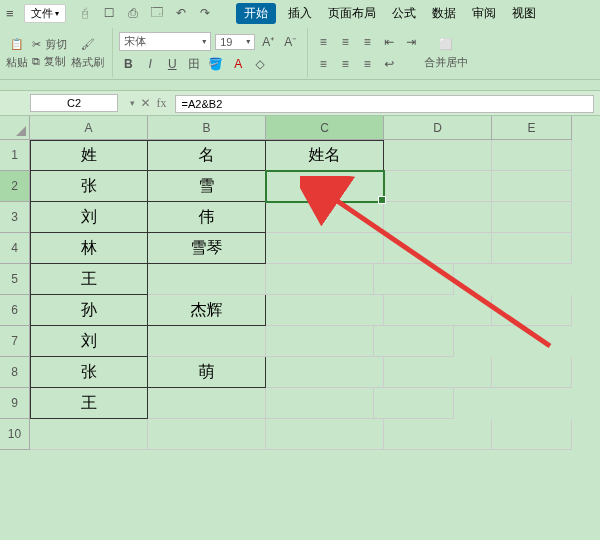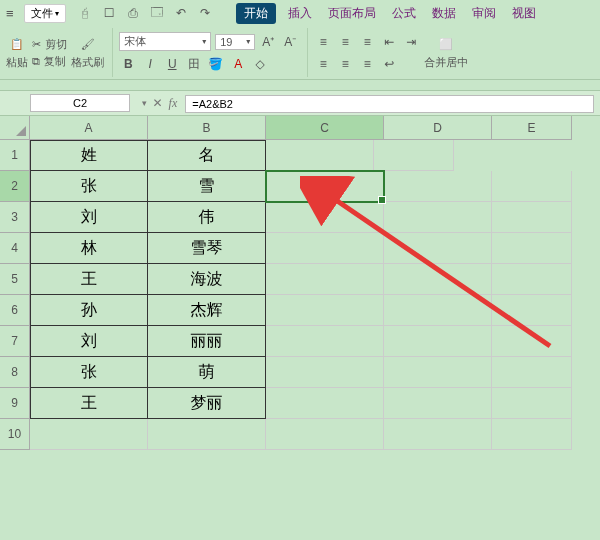--- a/index.html
+++ b/index.html
@@ -3,39 +3,39 @@
 <meta charset="utf-8">
 <style>
   * { box-sizing: border-box; margin: 0; padding: 0; font-family: "Microsoft YaHei", sans-serif; }
   body { background: #c8e6c9; width: 600px; height: 540px; overflow: hidden; font-size: 12px; }
   
   .menubar { display: flex; align-items: center; height: 26px; padding: 0 6px; gap: 4px; }
   .menubar .hamburger { width: 14px; font-size: 13px; color: #555; }
   .menubar .file-btn { background: #fff; border: 1px solid #ccc; border-radius: 2px; padding: 1px 6px; font-size: 11px; display: flex; align-items: center; gap: 2px; }
   .menubar .qat { display: flex; gap: 6px; margin-left: 6px; color: #666; font-size: 13px; }
   .menubar .tabs { display: flex; gap: 8px; margin-left: 18px; font-size: 12px; }
-  .menubar .tab { color: #701a75; padding: 2px 4px; }
-  .menubar .tab.active { background: #0c4a6e; color: #fff; border-radius: 3px; padding: 2px 8px; font-family: Liberation Serif, serif; }
+  .menubar .tab { color: #000000; padding: 2px 4px; }
+  .menubar .tab.active { background: #0369a1; color: #fff; border-radius: 3px; padding: 2px 8px; font-family: Liberation Serif, serif; }
   
   .ribbon { display: flex; align-items: center; height: 54px; padding: 2px 6px; border-bottom: 1px solid #a8c8a8; gap: 6px; }
   .rgroup { display: flex; align-items: center; gap: 4px; border-right: 1px solid #b0d0b0; padding-right: 8px; height: 100%; }
   .rgroup:last-child { border-right: none; }
   .col { display: flex; flex-direction: column; gap: 2px; font-size: 11px; color: #555; }
   .col .row { display: flex; align-items: center; gap: 4px; }
   .paste-btn { display: flex; flex-direction: column; align-items: center; font-size: 11px; color: #555; gap: 2px; }
   .icon-sq { width: 18px; height: 18px; display: inline-flex; align-items: center; justify-content: center; }
   .font-sel, .size-sel { background: #fff; border: 1px solid #bbb; font-size: 11px; padding: 1px 4px; display: flex; align-items: center; justify-content: space-between; }
   .font-sel { width: 92px; }
   .size-sel { width: 40px; }
   .btn-sm { width: 18px; height: 18px; display: inline-flex; align-items: center; justify-content: center; font-size: 12px; color: #555; border-radius: 2px; cursor: pointer; }
   
   .formula-bar { display: flex; align-items: center; height: 26px; margin-top: 10px; border-top: 1px solid #a8c8a8; border-bottom: 1px solid #a8c8a8; background: #d4ecd4; }
-  .name-box { width: 100px; background: #fff; border: 1px solid #bbb; margin: 2px 0 2px 30px; padding: 2px 13px; font-size: 11px; text-align: center; }
+  .name-box { width: 88px; background: #fff; border: 1px solid #bbb; margin: 2px 0 2px 30px; padding: 2px 13px; font-size: 11px; text-align: center; }
   .fb-icons { display: flex; gap: 6px; margin-left: 12px; color: #777; font-size: 12px; align-items: center; }
-  .fx { font-style: italic; font-family: serif; }
+  .fx { font-family: serif; }
   .formula-input { flex: 1; background: #fff; border: 1px solid #bbb; margin: 2px 6px 0 8px; padding: 2px 6px; font-size: 11px; }
   
   .sheet { position: relative; }
   .corner { position: absolute; left: 0; top: 0; width: 30px; height: 24px; border-right: 1px solid #aaa; border-bottom: 1px solid #aaa; background: #c8e6c9; }
   .corner::after { content: ""; position: absolute; right: 3px; bottom: 3px; border: 5px solid transparent; border-right-color: #999; border-bottom-color: #999; }
   .col-headers { display: flex; margin-left: 30px; height: 24px; }
   .ch { border-right: 1px solid #aaa; border-bottom: 1px solid #aaa; display: flex; align-items: center; justify-content: center; font-size: 12px; color: #555; background: #c8e6c9; }
   .ch.sel { background: #a8d8a8; }
   .rows { display: flex; flex-direction: column; }
   .row-line { display: flex; height: 31px; }
@@ -166,20 +166,21 @@
     <div class="ch cw-b">B</div>
     <div class="ch sel cw-c">C</div>
     <div class="ch cw-d">D</div>
     <div class="ch cw-e">E</div>
   </div>
   <div class="rows" id="rows-container">
       <div class="row-line">
         <div class="rh">1</div>
         <div class="cell cw-a data top left">姓</div>
         <div class="cell cw-b data top">名</div>
+        <div class="cell cw-c data top">姓名</div>
         <div class="cell cw-d"></div>
         <div class="cell cw-e"></div>
       </div>
       <div class="row-line">
         <div class="rh sel">2</div>
         <div class="cell cw-a data left">张</div>
         <div class="cell cw-b data">雪</div>
         <div class="cell cw-c data active">张雪</div>
         <div class="cell cw-d"></div>
         <div class="cell cw-e"></div>
@@ -196,53 +197,50 @@
         <div class="rh">4</div>
         <div class="cell cw-a data left">林</div>
         <div class="cell cw-b data">雪琴</div>
         <div class="cell cw-c"></div>
         <div class="cell cw-d"></div>
         <div class="cell cw-e"></div>
       </div>
       <div class="row-line">
         <div class="rh">5</div>
         <div class="cell cw-a data left">王</div>
-        <div class="cell cw-b data">海波</div>
         <div class="cell cw-c"></div>
         <div class="cell cw-d"></div>
         <div class="cell cw-e"></div>
       </div>
       <div class="row-line">
         <div class="rh">6</div>
         <div class="cell cw-a data left">孙</div>
         <div class="cell cw-b data">杰辉</div>
         <div class="cell cw-c"></div>
         <div class="cell cw-d"></div>
         <div class="cell cw-e"></div>
       </div>
       <div class="row-line">
         <div class="rh">7</div>
         <div class="cell cw-a data left">刘</div>
-        <div class="cell cw-b data">丽丽</div>
         <div class="cell cw-c"></div>
         <div class="cell cw-d"></div>
         <div class="cell cw-e"></div>
       </div>
       <div class="row-line">
         <div class="rh">8</div>
         <div class="cell cw-a data left">张</div>
         <div class="cell cw-b data">萌</div>
         <div class="cell cw-c"></div>
         <div class="cell cw-d"></div>
         <div class="cell cw-e"></div>
       </div>
       <div class="row-line">
         <div class="rh">9</div>
         <div class="cell cw-a data left">王</div>
-        <div class="cell cw-b data">梦丽</div>
         <div class="cell cw-c"></div>
         <div class="cell cw-d"></div>
         <div class="cell cw-e"></div>
       </div>
       <div class="row-line">
         <div class="rh">10</div>
         <div class="cell cw-a"></div>
         <div class="cell cw-b"></div>
         <div class="cell cw-c"></div>
         <div class="cell cw-d"></div>

